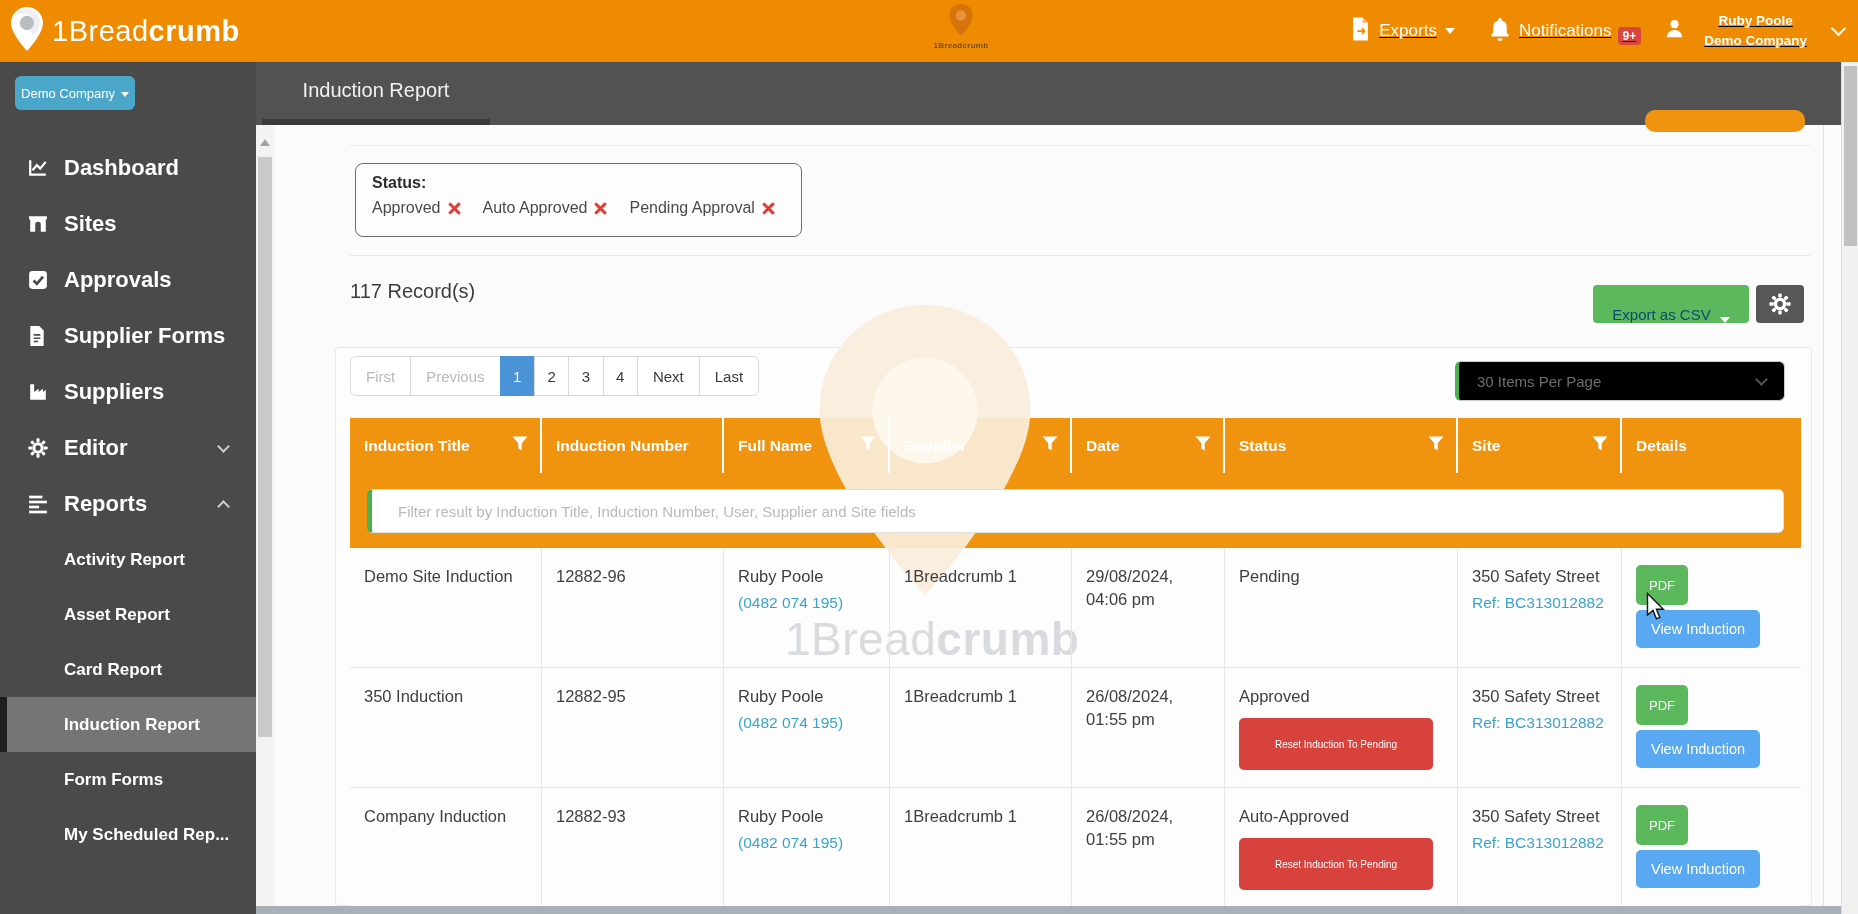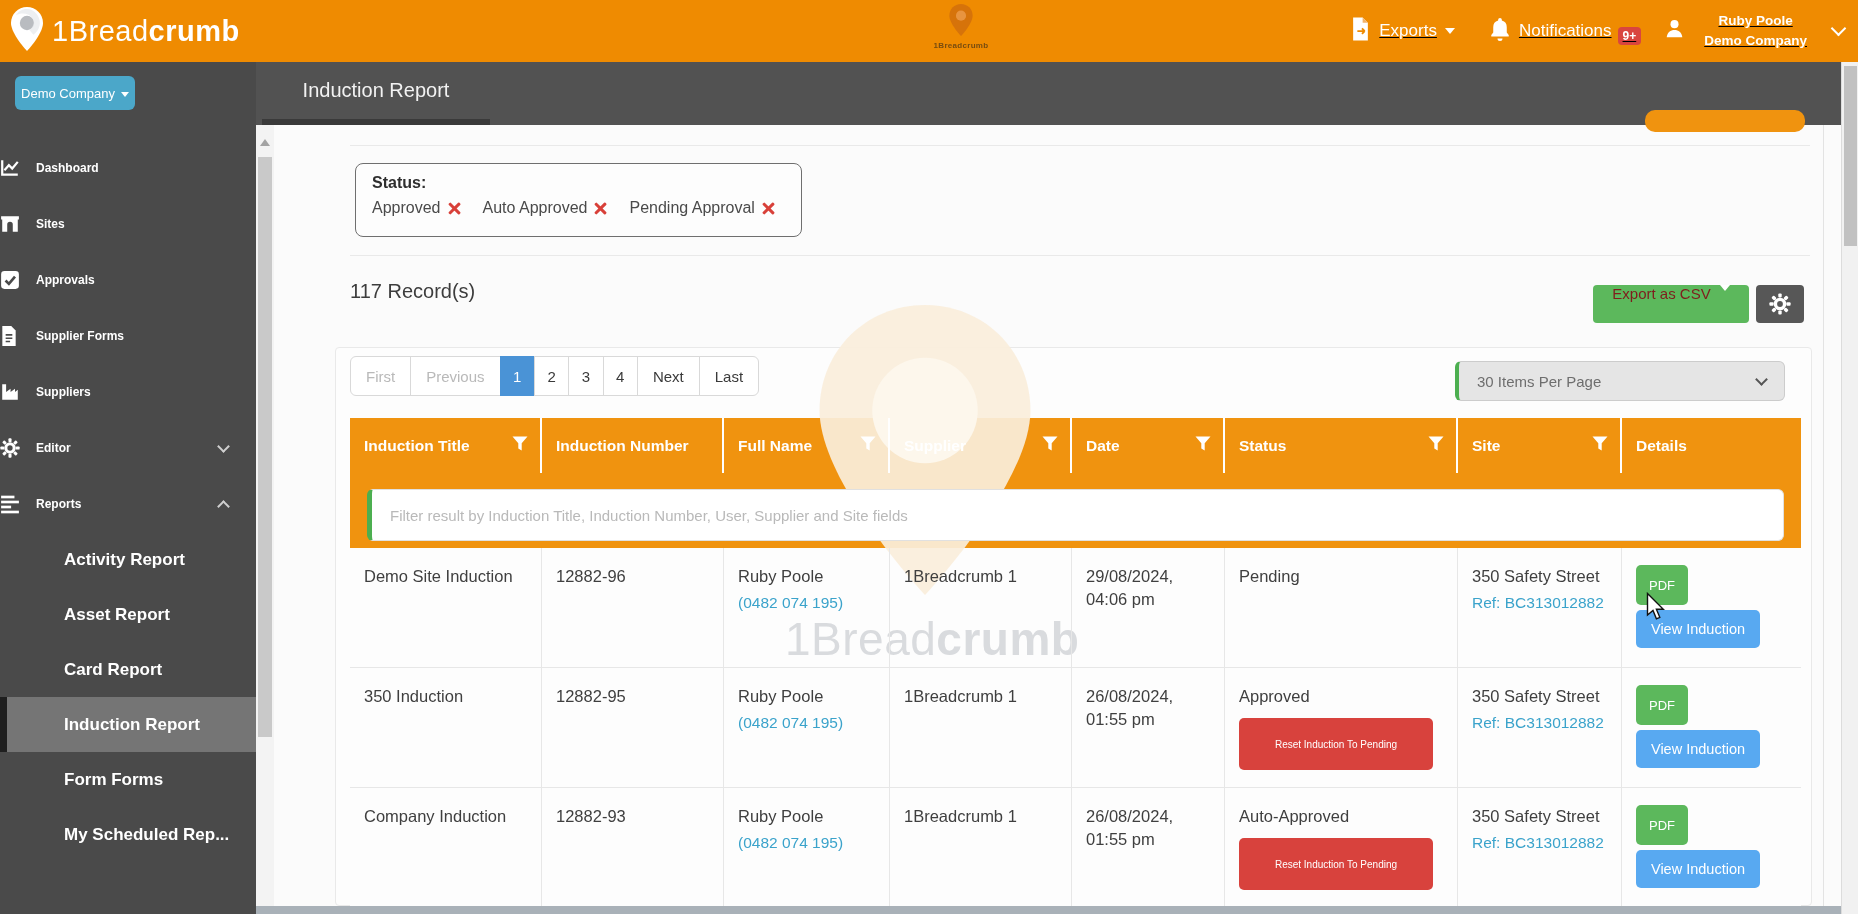--- a/index.html
+++ b/index.html
@@ -19,21 +19,21 @@
   .badge { background:#d9453f; color:#fff; font-size:12px; font-weight:700; border-radius:4px; padding:2px 5px; align-self:flex-start; margin:10px 0 0 -2px; }
   .caret-down { width:0; height:0; border-left:5px solid transparent; border-right:5px solid transparent; border-top:6px solid #fff; display:inline-block; }
   .user-block { text-align:center; color:#fff; font-size:13.5px; font-weight:700; line-height:1.5; margin:0 18px 0 10px; }
   .big-chev { width:11px; height:11px; border-right:2.5px solid #fff; border-bottom:2.5px solid #fff; transform:rotate(45deg); margin-top:-5px; }
 
   
   .sidebar { position:absolute; left:0; top:62px; width:256px; height:852px; background:#4a4a4a; z-index:10; }
   .company-btn { position:absolute; left:15px; top:14px; width:120px; height:34px; background:#4ba7c9; border:none; border-radius:6px; color:#fff; font-size:13px; font-family:inherit; display:flex; align-items:center; justify-content:center; gap:6px; cursor:pointer; }
   .company-btn .caret-down { border-top-color:#fff; border-left-width:4px; border-right-width:4px; border-top-width:5px; margin-top:3px; }
   .side-nav { position:absolute; top:78px; left:0; width:256px; }
-  .side-item { height:56px; display:flex; align-items:center; color:#fff; font-size:12px; font-weight:600; cursor:pointer; position:relative; }
+  .side-item { height:56px; display:flex; align-items:center; padding-left:28px; color:#fff; font-size:22px; font-weight:600; cursor:pointer; position:relative; }
   .side-item .icn { width:20px; height:20px; margin-right:16px; display:inline-flex; }
   .side-item .chev { position:absolute; right:28px; width:9px; height:9px; border-right:2.5px solid #cfcfcf; border-bottom:2.5px solid #cfcfcf; }
   .chev.down { transform:rotate(45deg); margin-top:-4px; }
   .chev.up { transform:rotate(-135deg); margin-top:4px; }
   .side-subitem { height:55px; display:flex; align-items:center; padding-left:64px; color:#fff; font-size:17px; font-weight:600; cursor:pointer; }
   .side-subitem.active { background:#757575; border-left:7px solid #1f1f1f; padding-left:57px; }
 
   
   .rail { position:absolute; left:256px; top:125px; width:18px; height:789px; background:#f3f3f3; z-index:9; }
   .rail .arr { position:absolute; left:4px; top:14px; width:0; height:0; border-left:5px solid transparent; border-right:5px solid transparent; border-bottom:7px solid #a3a3a3; }
@@ -53,42 +53,42 @@
   .divider { position:absolute; left:76px; width:1460px; height:1px; background:#e9e9e9; }
   .status-box { position:absolute; left:81px; top:38px; width:447px; height:74px; background:#fdfdfd; border:1px solid #6f6f6f; border-radius:8px; padding:10px 16px; }
   .status-label { font-size:16px; font-weight:700; color:#2f2f2f; }
   .chips { display:flex; gap:22px; margin-top:7px; }
   .chip { font-size:16px; color:#4a4a4a; display:flex; align-items:center; gap:7px; }
   .x-icon { position:relative; width:13px; height:13px; display:inline-block; cursor:pointer; }
   .x-icon::before,.x-icon::after { content:""; position:absolute; left:5px; top:-1px; width:3.2px; height:15px; background:#d84039; border-radius:1px; }
   .x-icon::before { transform:rotate(45deg); } .x-icon::after { transform:rotate(-45deg); }
 
   .records { position:absolute; left:76px; top:155px; font-size:20px; color:#3d3d3d; }
-  .export-btn { position:absolute; left:1319px; top:160px; width:156px; height:38px; background:#5cb85c; border:none; border-radius:4px; color:#7f1d1d; font-size:15px; font-family:inherit; display:flex; align-items:flex-start; justify-content:center; gap:9px; cursor:pointer; }
+  .export-btn { position:absolute; left:1319px; top:160px; width:156px; height:38px; background:#5cb85c; border:none; border-radius:4px; color:#0c4a6e; font-size:15px; font-family:inherit; display:flex; align-items:flex-end; justify-content:center; gap:9px; cursor:pointer; }
   .export-btn .caret-down { border-top-color:#fff; }
   .gear-btn { position:absolute; left:1482px; top:160px; width:48px; height:38px; background:#575757; border:none; border-radius:4px; display:flex; align-items:center; justify-content:center; cursor:pointer; }
 
   
   .card { position:absolute; left:61px; top:222px; width:1477px; height:559px; background:#fdfdfd; border:1px solid #e9e9e9; border-radius:4px; }
   .pg-group { position:absolute; left:14px; top:8px; display:flex; z-index:3; }
   .pg-btn { height:40px; padding:0 15px; background:#fff; border:1px solid #d9d9d9; margin-left:-1px; font-size:15px; color:#3a3a3a; font-family:inherit; display:flex; align-items:center; cursor:pointer; }
   .pg-btn:first-child { border-radius:6px 0 0 6px; margin-left:0; }
   .pg-btn:last-child { border-radius:0 6px 6px 0; }
   .pg-btn.disabled { color:#b9b9b9; cursor:default; }
   .pg-btn.num { padding:0 12.5px; }
   .pg-btn.active { background:#4a93d6; border-color:#4a93d6; color:#fff; }
-  .select-box { position:absolute; right:26px; top:13px; width:330px; height:40px; background:#e5e5e5; border:1px solid #ccc; border-left:4px solid #4caf50; border-radius:6px; display:flex; align-items:center; padding:0 18px; font-size:15px; color:#6e6e6e; cursor:pointer; z-index:3; }
+  .select-box { position:absolute; right:26px; top:13px; width:330px; height:40px; background:#000000; border:1px solid #ccc; border-left:4px solid #4caf50; border-radius:6px; display:flex; align-items:center; padding:0 18px; font-size:15px; color:#6e6e6e; cursor:pointer; z-index:3; }
   .select-box .sel-chev { position:absolute; right:18px; width:9px; height:9px; border-right:2px solid #555; border-bottom:2px solid #555; transform:rotate(45deg); margin-top:-4px; }
 
   .tgrid { display:grid; grid-template-columns:192px 182px 166px 182px 153px 233px 164px 179px; }
   .thead { position:absolute; left:14px; top:70px; width:1451px; height:55px; background:#f0930f; }
   .th { display:flex; align-items:center; justify-content:space-between; padding:0 12px 0 14px; color:#fff; font-size:15.5px; font-weight:700; border-right:2px solid #fff; position:relative; z-index:3; }
   .th:last-child { border-right:none; }
   .filter-band { position:absolute; left:14px; top:125px; width:1451px; height:75px; background:#f0930f; }
-  .filter-input { position:absolute; left:17px; top:16px; width:1417px; height:52px; border:1px solid #e0e0e0; border-left:5px solid #4caf50; border-radius:6px; padding:0 18px; font-size:15px; font-family:inherit; color:#555; position:relative; z-index:3; }
+  .filter-input { position:absolute; left:17px; top:16px; width:1417px; height:44px; border:1px solid #e0e0e0; border-left:5px solid #4caf50; border-radius:6px; padding:0 26px; font-size:15px; font-family:inherit; color:#555; position:relative; z-index:3; }
   .filter-input::placeholder { color:#b9b9b9; }
   .tbody { position:absolute; left:14px; top:200px; width:1451px; }
   .trow { height:120px; background:#fdfdfd; border-bottom:1px solid #e7e7e7; }
   .td { border-right:1px solid #e7e7e7; padding:17px 12px 0 14px; font-size:16.5px; color:#3f3f3f; position:relative; z-index:3; line-height:1.4; }
   .td:last-child { border-right:none; }
   .cell-link { color:#3ba3cb; font-size:15.5px; margin-top:4px; cursor:pointer; display:inline-block; }
   .status-cell .reset-btn { margin-top:10px; width:194px; height:52px; background:#d8423d; color:#fff; border:none; border-radius:5px; font-size:10px; font-family:inherit; line-height:1.5; cursor:pointer; }
   .pdf-btn { display:block; width:52px; height:40px; background:#5cb85c; color:#fff; border:none; border-radius:5px; font-size:13px; font-family:inherit; cursor:pointer; }
   .view-btn { display:block; margin-top:5px; width:124px; height:38px; background:#58a9f1; color:#fff; border:none; border-radius:5px; font-size:14.5px; font-family:inherit; cursor:pointer; }
 

